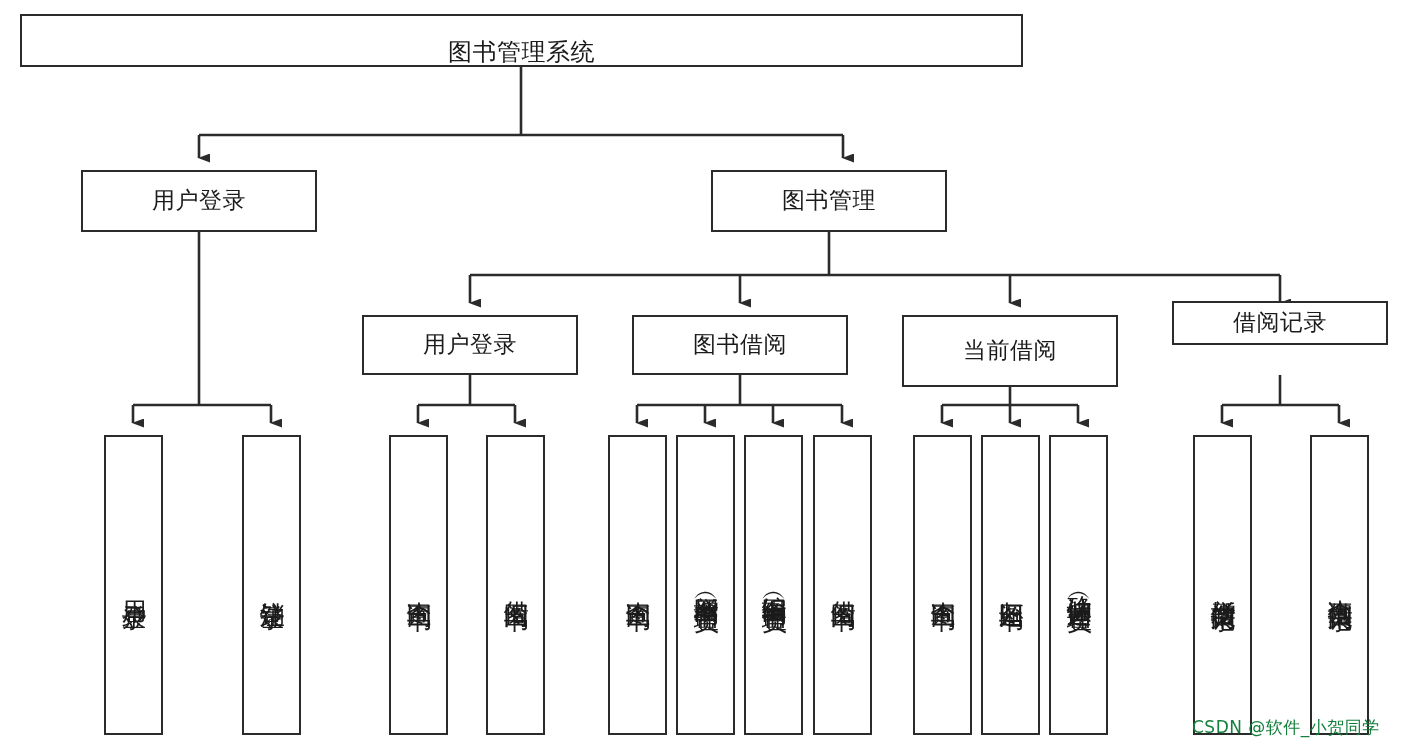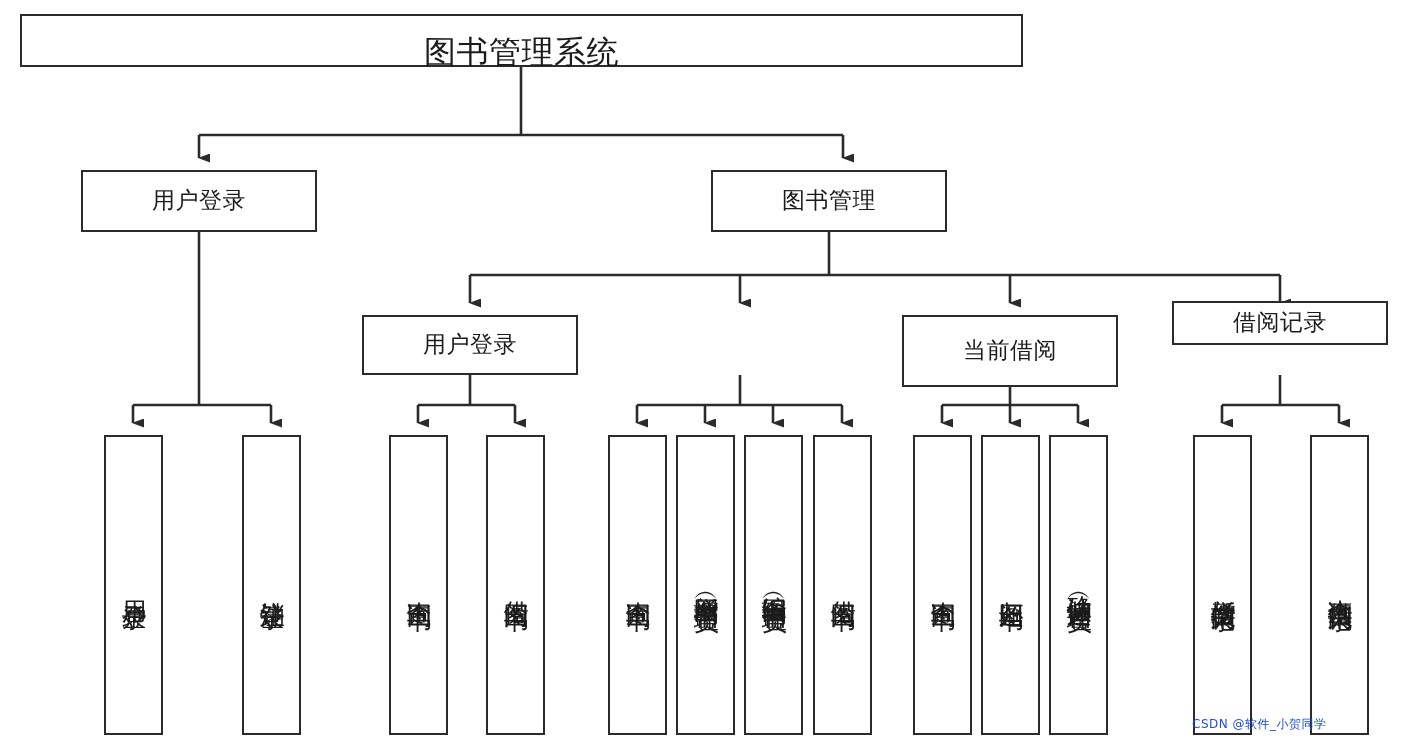--- a/index.html
+++ b/index.html
@@ -40,21 +40,21 @@
     text-align: center;
     line-height: 1.18;
     white-space: pre;
   }
   
   .node.horiz .node-label {
     font-size: 23px;
     letter-spacing: 0.5px;
   }
   .node.root .node-label {
-    font-size: 32px;
+    font-size: 24px;
     margin-top: 24px;
   }
   
   .node.vert {
     align-items: center;
     justify-content: center;
   }
   .node.vert .node-label {
     writing-mode: vertical-rl;
     text-orientation: upright;
@@ -62,22 +62,22 @@
     line-height: 1.05;
     letter-spacing: 2px;
     white-space: nowrap;
     max-height: 268px;
   }
   .node.vert.tall .node-label {
     max-height: 272px;
   }
   .watermark {
     position: absolute;
-    font-size: 12px;
-    color: #1d4ed8;
+    font-size: 17px;
+    color: #15803d;
     white-space: nowrap;
     letter-spacing: 0.5px;
   }
 </style>
 </head>
 <body>
 
 <div id="canvas">
 
   <svg id="wires" viewBox="0 0 1405 747" width="1405" height="747">
@@ -138,20 +138,23 @@
   <div class="node horiz" style="left:81px; top:170px; width:236px; height:62px;">
     <span class="node-label">用户登录</span>
   </div>
   <div class="node horiz" style="left:711px; top:170px; width:236px; height:62px;">
     <span class="node-label">图书管理</span>
   </div>
 
   <div class="node horiz" style="left:362px; top:315px; width:216px; height:60px;">
     <span class="node-label">用户登录</span>
   </div>
+  <div class="node horiz" style="left:632px; top:315px; width:216px; height:60px;">
+    <span class="node-label">图书借阅</span>
+  </div>
   <div class="node horiz" style="left:902px; top:315px; width:216px; height:72px;">
     <span class="node-label">当前借阅</span>
   </div>
   <div class="node horiz" style="left:1172px; top:301px; width:216px; height:44px;">
     <span class="node-label">借阅记录</span>
   </div>
 
   <div class="node vert" style="left:104px; top:435px; width:59px; height:300px;">
     <span class="node-label">用户登录</span>
   </div>

